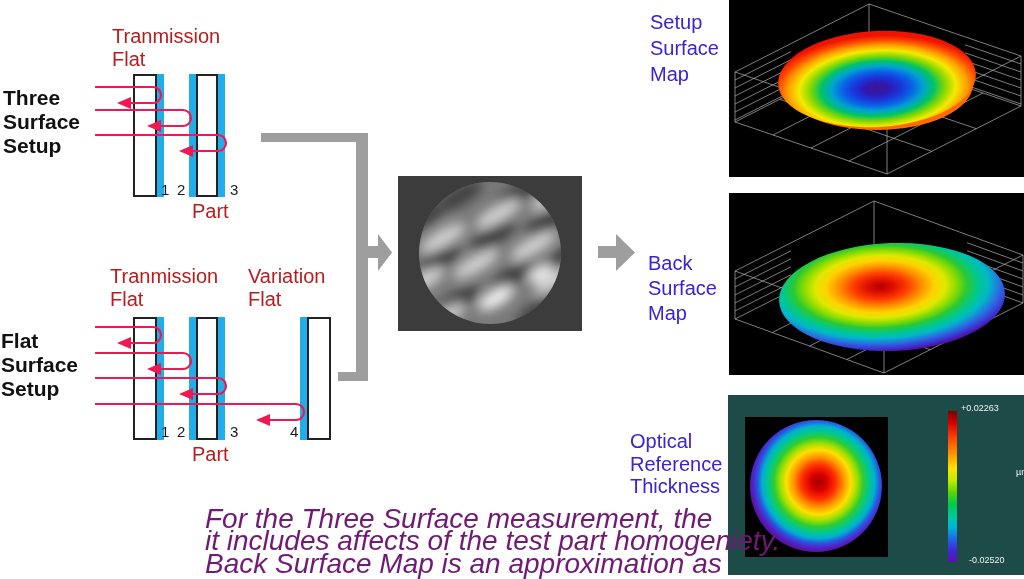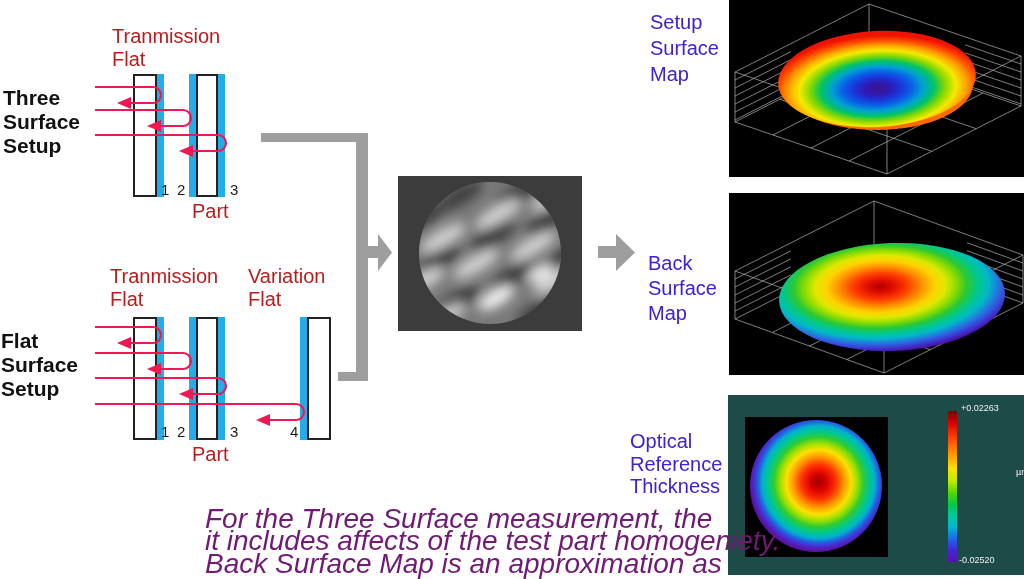--- a/index.html
+++ b/index.html
@@ -246,21 +246,21 @@
             <stop offset="1" stop-color="#5a14a4"></stop>
           </radialGradient>
         </defs>
         <circle cx="71" cy="69" r="66" fill="url(#fg3)"></circle>
       </svg>
     </div>
     <div class="abs" style="left:220px;top:16px;width:9px;height:151px;
                 background:linear-gradient(#7a0000 0%,#d80000 8%,#ff4400 18%,#ff9000 28%,#ffe000 38%,#c0ec00 46%,#58d800 54%,#00c84c 62%,#00c8a0 70%,#00b4d4 77%,#2064e8 85%,#4028d8 92%,#5a10b0 100%);"></div>
     <div class="abs scaletxt" style="left:233px;top:8px;">+0.02263</div>
     <div class="abs scaletxt" style="left:255px;top:72px;margin-left:33px;">µm</div>
-    <div class="abs scaletxt" style="left:231px;top:160px;">-0.02520</div>
+    <div class="abs scaletxt" style="left:241px;top:160px;">-0.02520</div>
   </div>
 
   <div class="abs footnote" style="left:205px;top:508px;">
     <div>For the Three Surface measurement, the</div>
     <div>it includes affects of the test part homogeniety.</div>
     <div>Back Surface Map is an approximation as</div>
   </div>
 
 </div>
 

